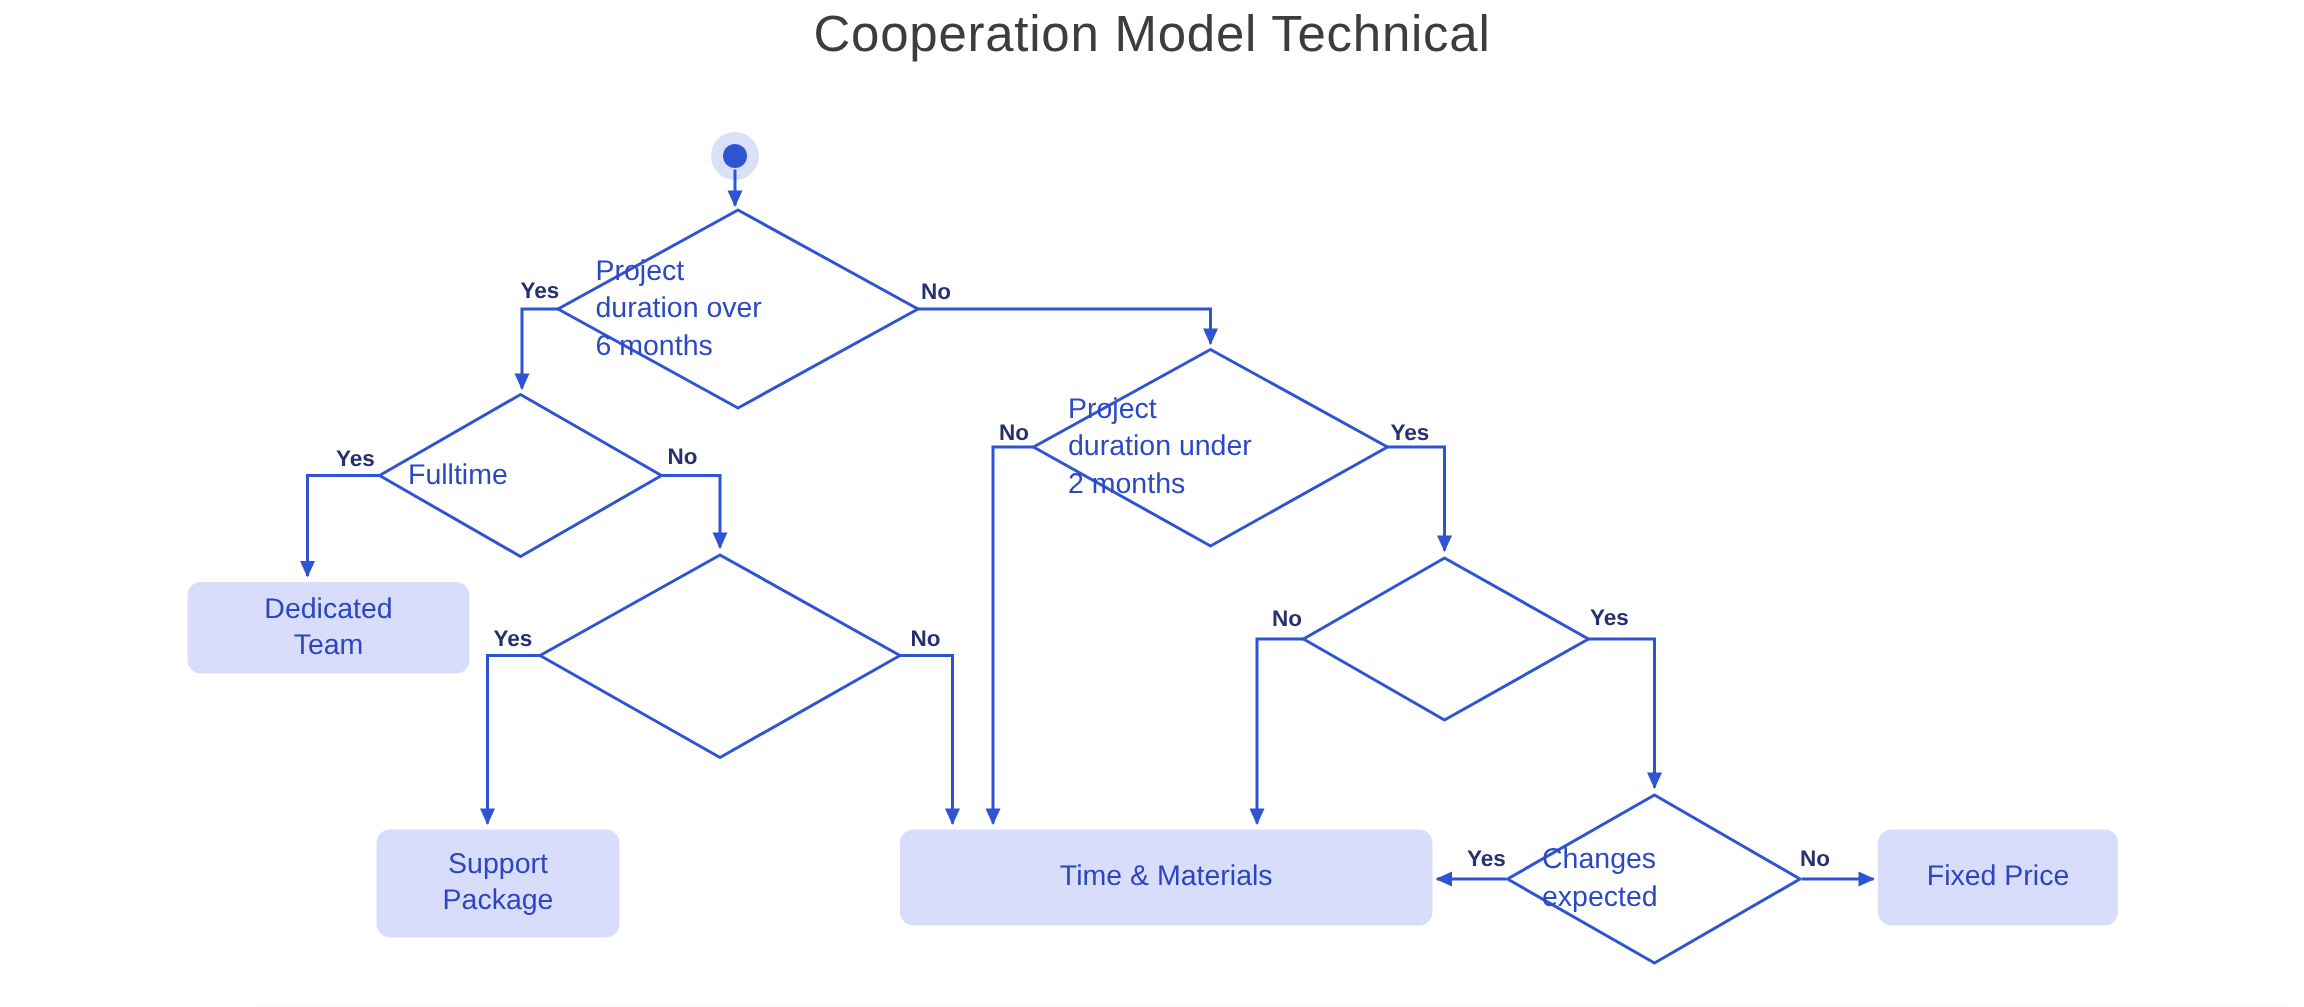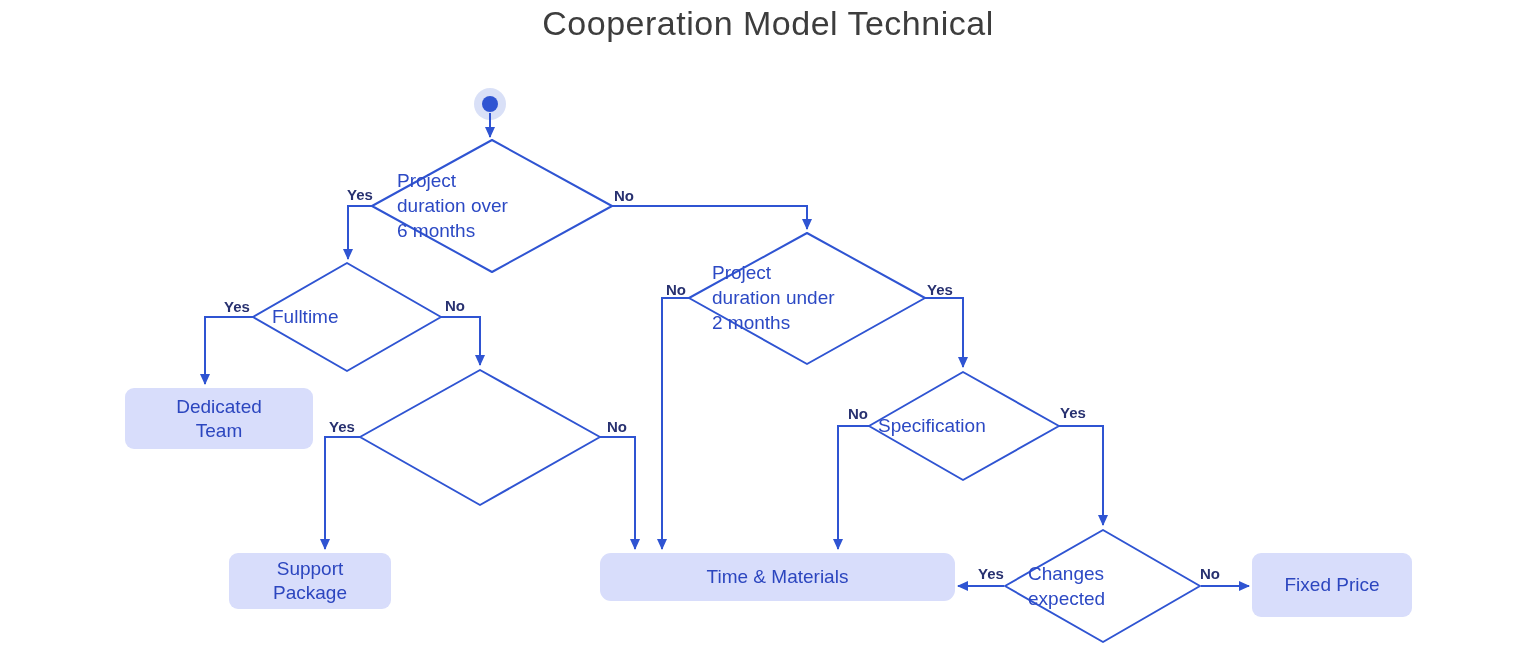--- a/index.html
+++ b/index.html
@@ -82,33 +82,32 @@
     <polygon class="diamond" points="1103,530 1200,586 1103,642 1005,586"></polygon>
   </svg>
 
   <div class="node-text" style="left:492px;top:206px;width:190px;">Project
 duration over
 6 months</div>
   <div class="node-text" style="left:347px;top:317px;width:150px;">Fulltime</div>
   <div class="node-text" style="left:807px;top:298px;width:190px;">Project
 duration under
 2 months</div>
-  <div class="node-text" style="left:963px;top:426px;width:170px;">Specification</div>
   <div class="node-text" style="left:1103px;top:586px;width:150px;">Changes
 expected</div>
 
   <div class="box" style="left:125px;top:388px;width:188px;height:61px;">
     <span>Dedicated
 Team</span>
   </div>
-  <div class="box" style="left:229px;top:553px;width:162px;height:56px;">
+  <div class="box" style="left:251px;top:553px;width:162px;height:72px;">
     <span>Support
 Package</span>
   </div>
-  <div class="box" style="left:600px;top:553px;width:355px;height:48px;border-radius:11px;">
+  <div class="box" style="left:600px;top:553px;width:355px;height:64px;">
     <span>Time &amp; Materials</span>
   </div>
   <div class="box" style="left:1252px;top:553px;width:160px;height:64px;">
     <span>Fixed Price</span>
   </div>
 
   <div class="edge-label" style="left:360px;top:194px;">Yes</div>
   <div class="edge-label" style="left:624px;top:195px;">No</div>
   <div class="edge-label" style="left:237px;top:306px;">Yes</div>
   <div class="edge-label" style="left:455px;top:305px;">No</div>

